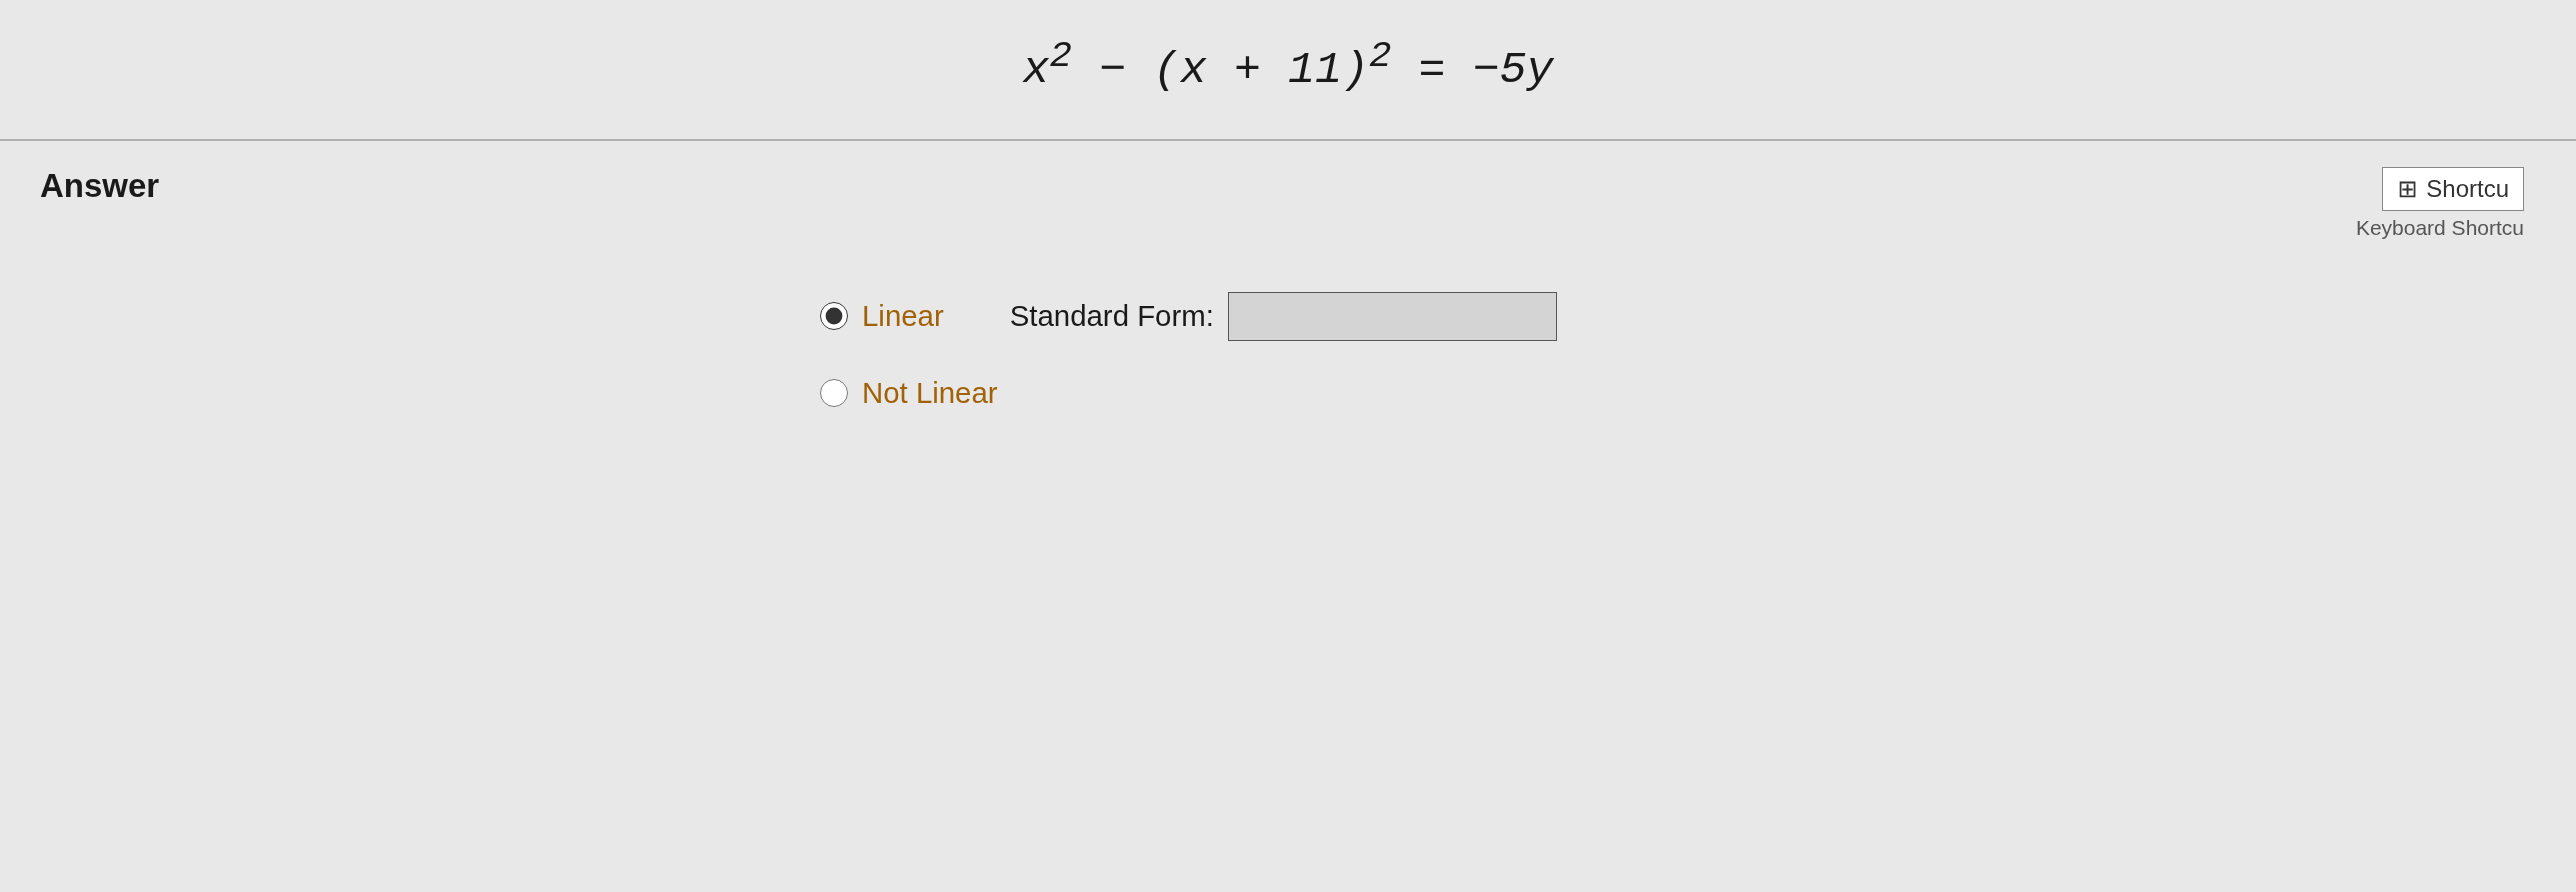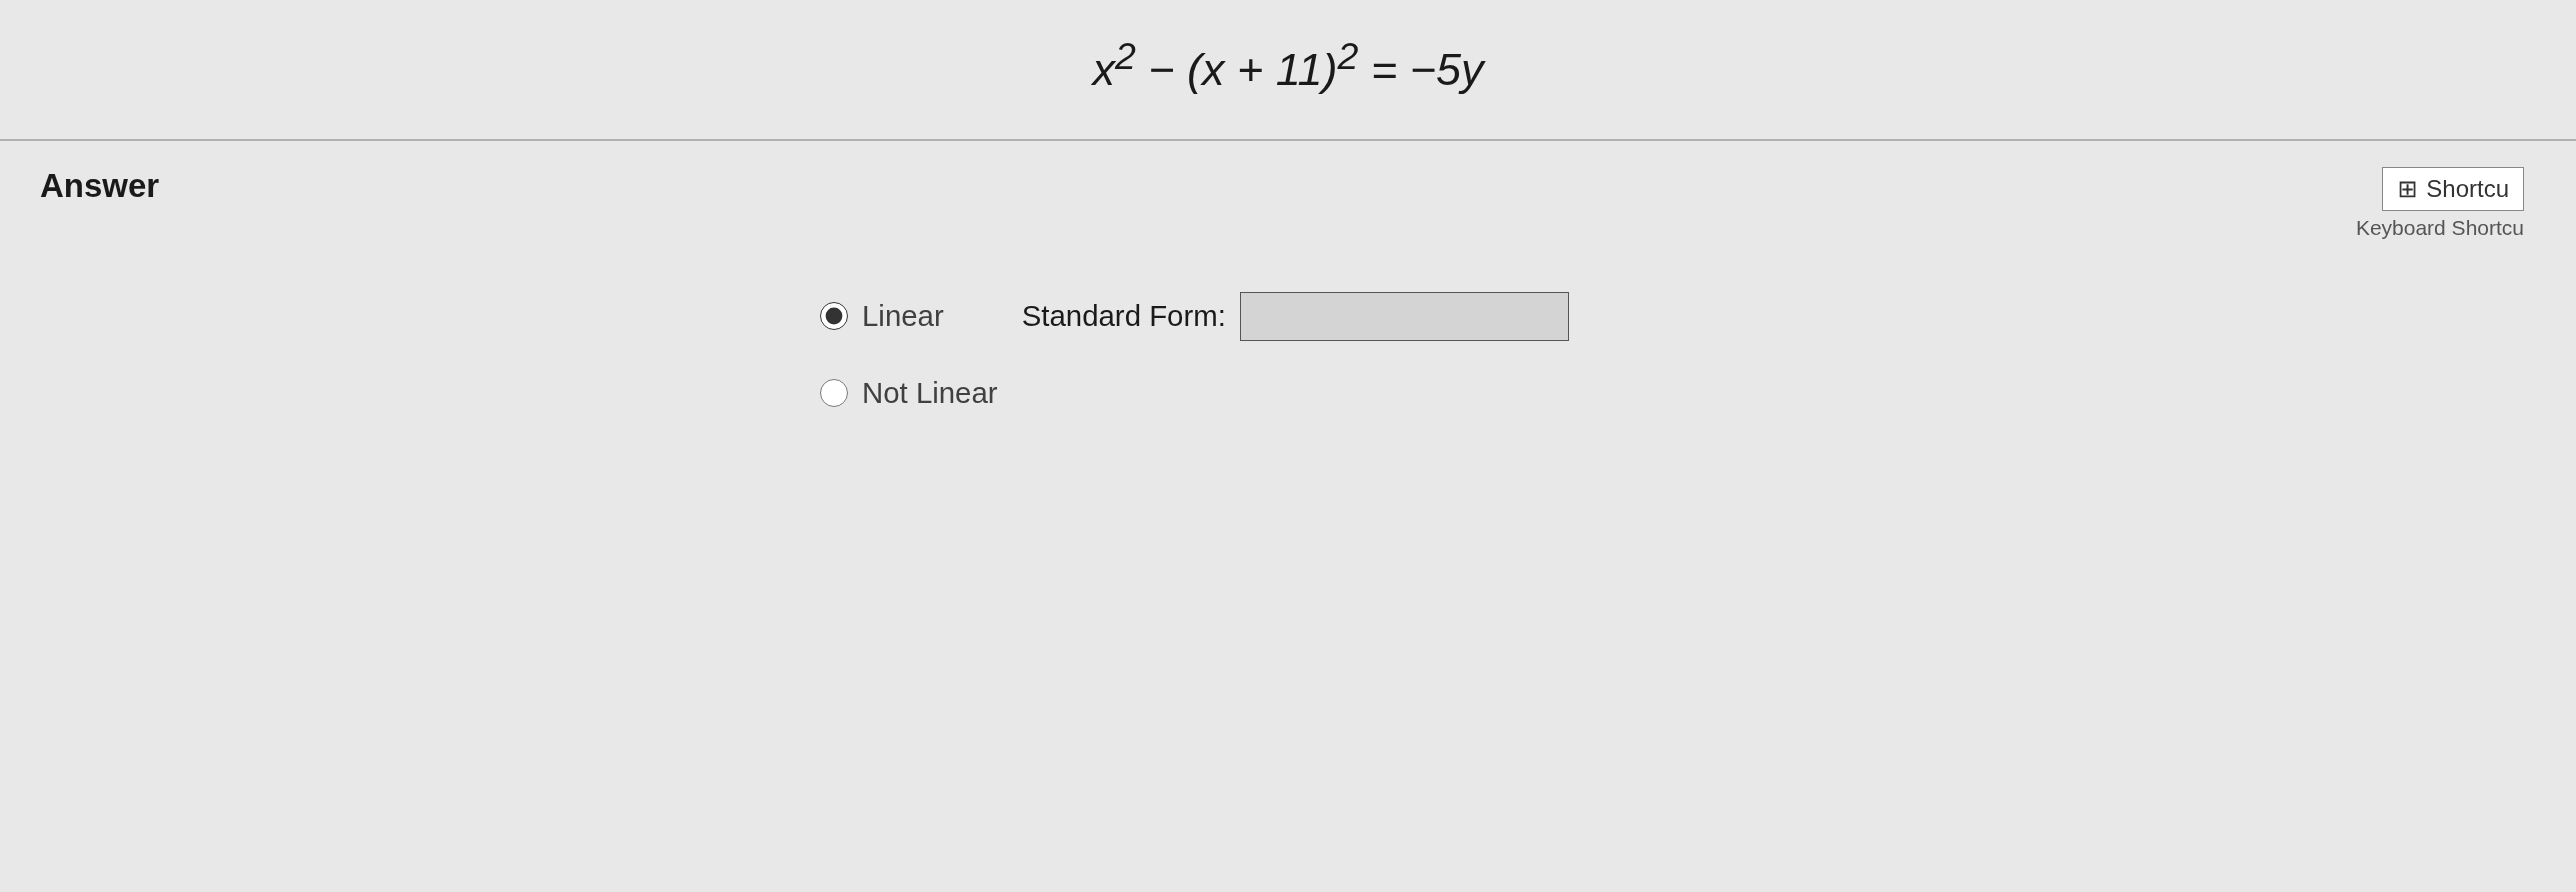--- a/index.html
+++ b/index.html
@@ -31,21 +31,21 @@
       display: flex;
       justify-content: center;
       align-items: center;
       background-color: #e8e8e8;
     }
 
     .equation-text {
       font-size: 45px;
       font-style: italic;
       color: #1a1a1a;
-      font-family: Liberation Sans, sans-serif;
+      font-family: Liberation Mono, monospace;
     }
 
     .divider {
       width: 100%;
       height: 1.7px;
       background-color: #b0b0b0;
     }
 
     .answer-section {
       width: 100%;
@@ -126,28 +126,28 @@
 
     .radio-input {
       width: 28px;
       height: 28px;
       cursor: pointer;
       accent-color: #333;
     }
 
     .radio-label {
       font-size: 29.4px;
-      color: #404040;
+      color: #a16207;
     }
 
     .standard-form-container {
       display: flex;
       align-items: center;
       gap: 14px;
-      margin-left: 52px;
+      margin-left: 40px;
     }
 
     .standard-form-label {
       font-size: 29.4px;
       color: #1a1a1a;
     }
 
     .standard-form-input {
       width: 329px;
       height: 49px;

